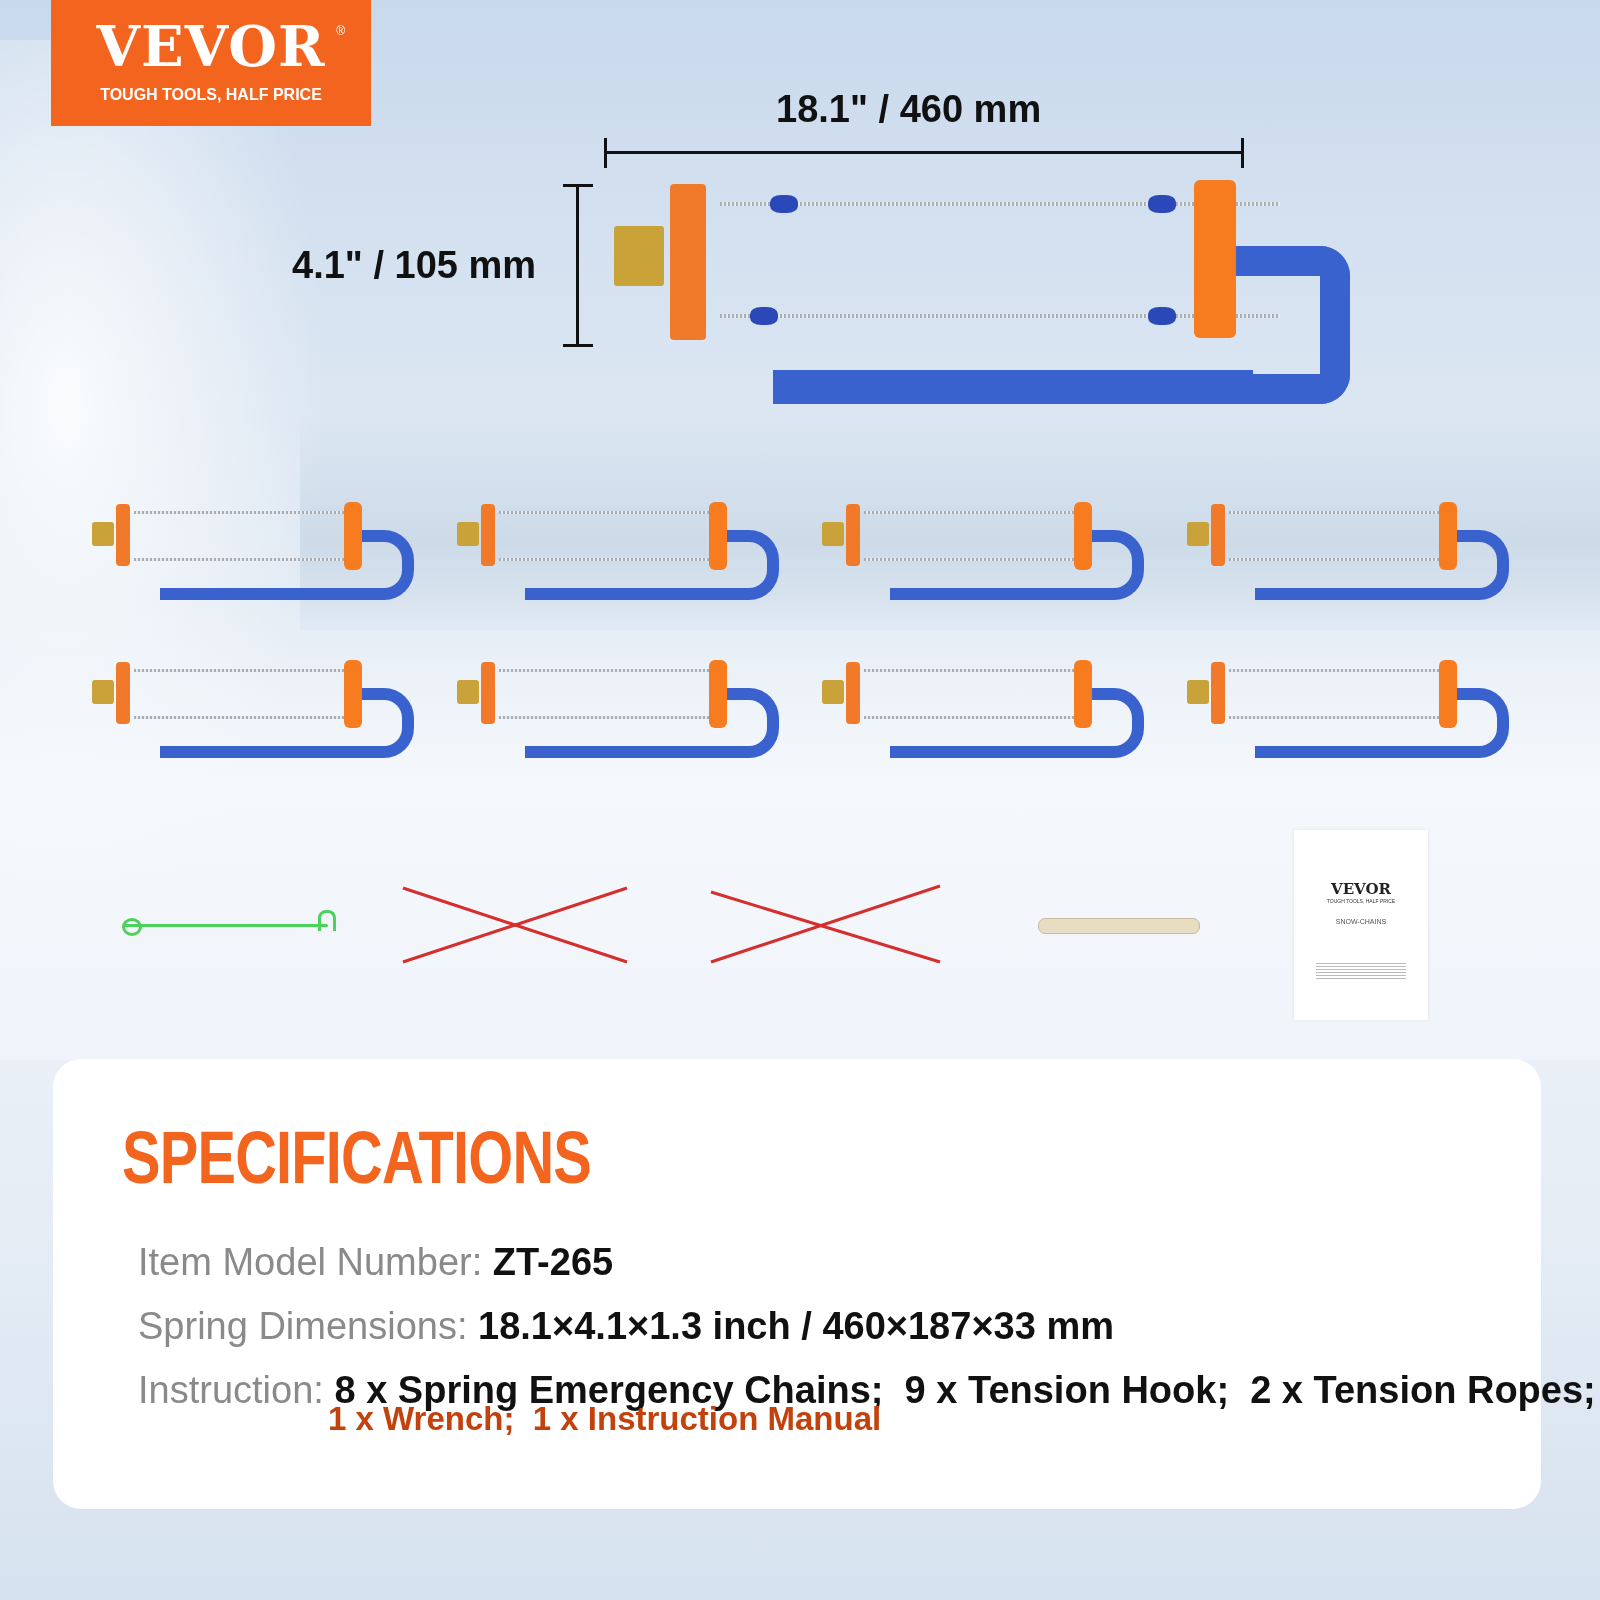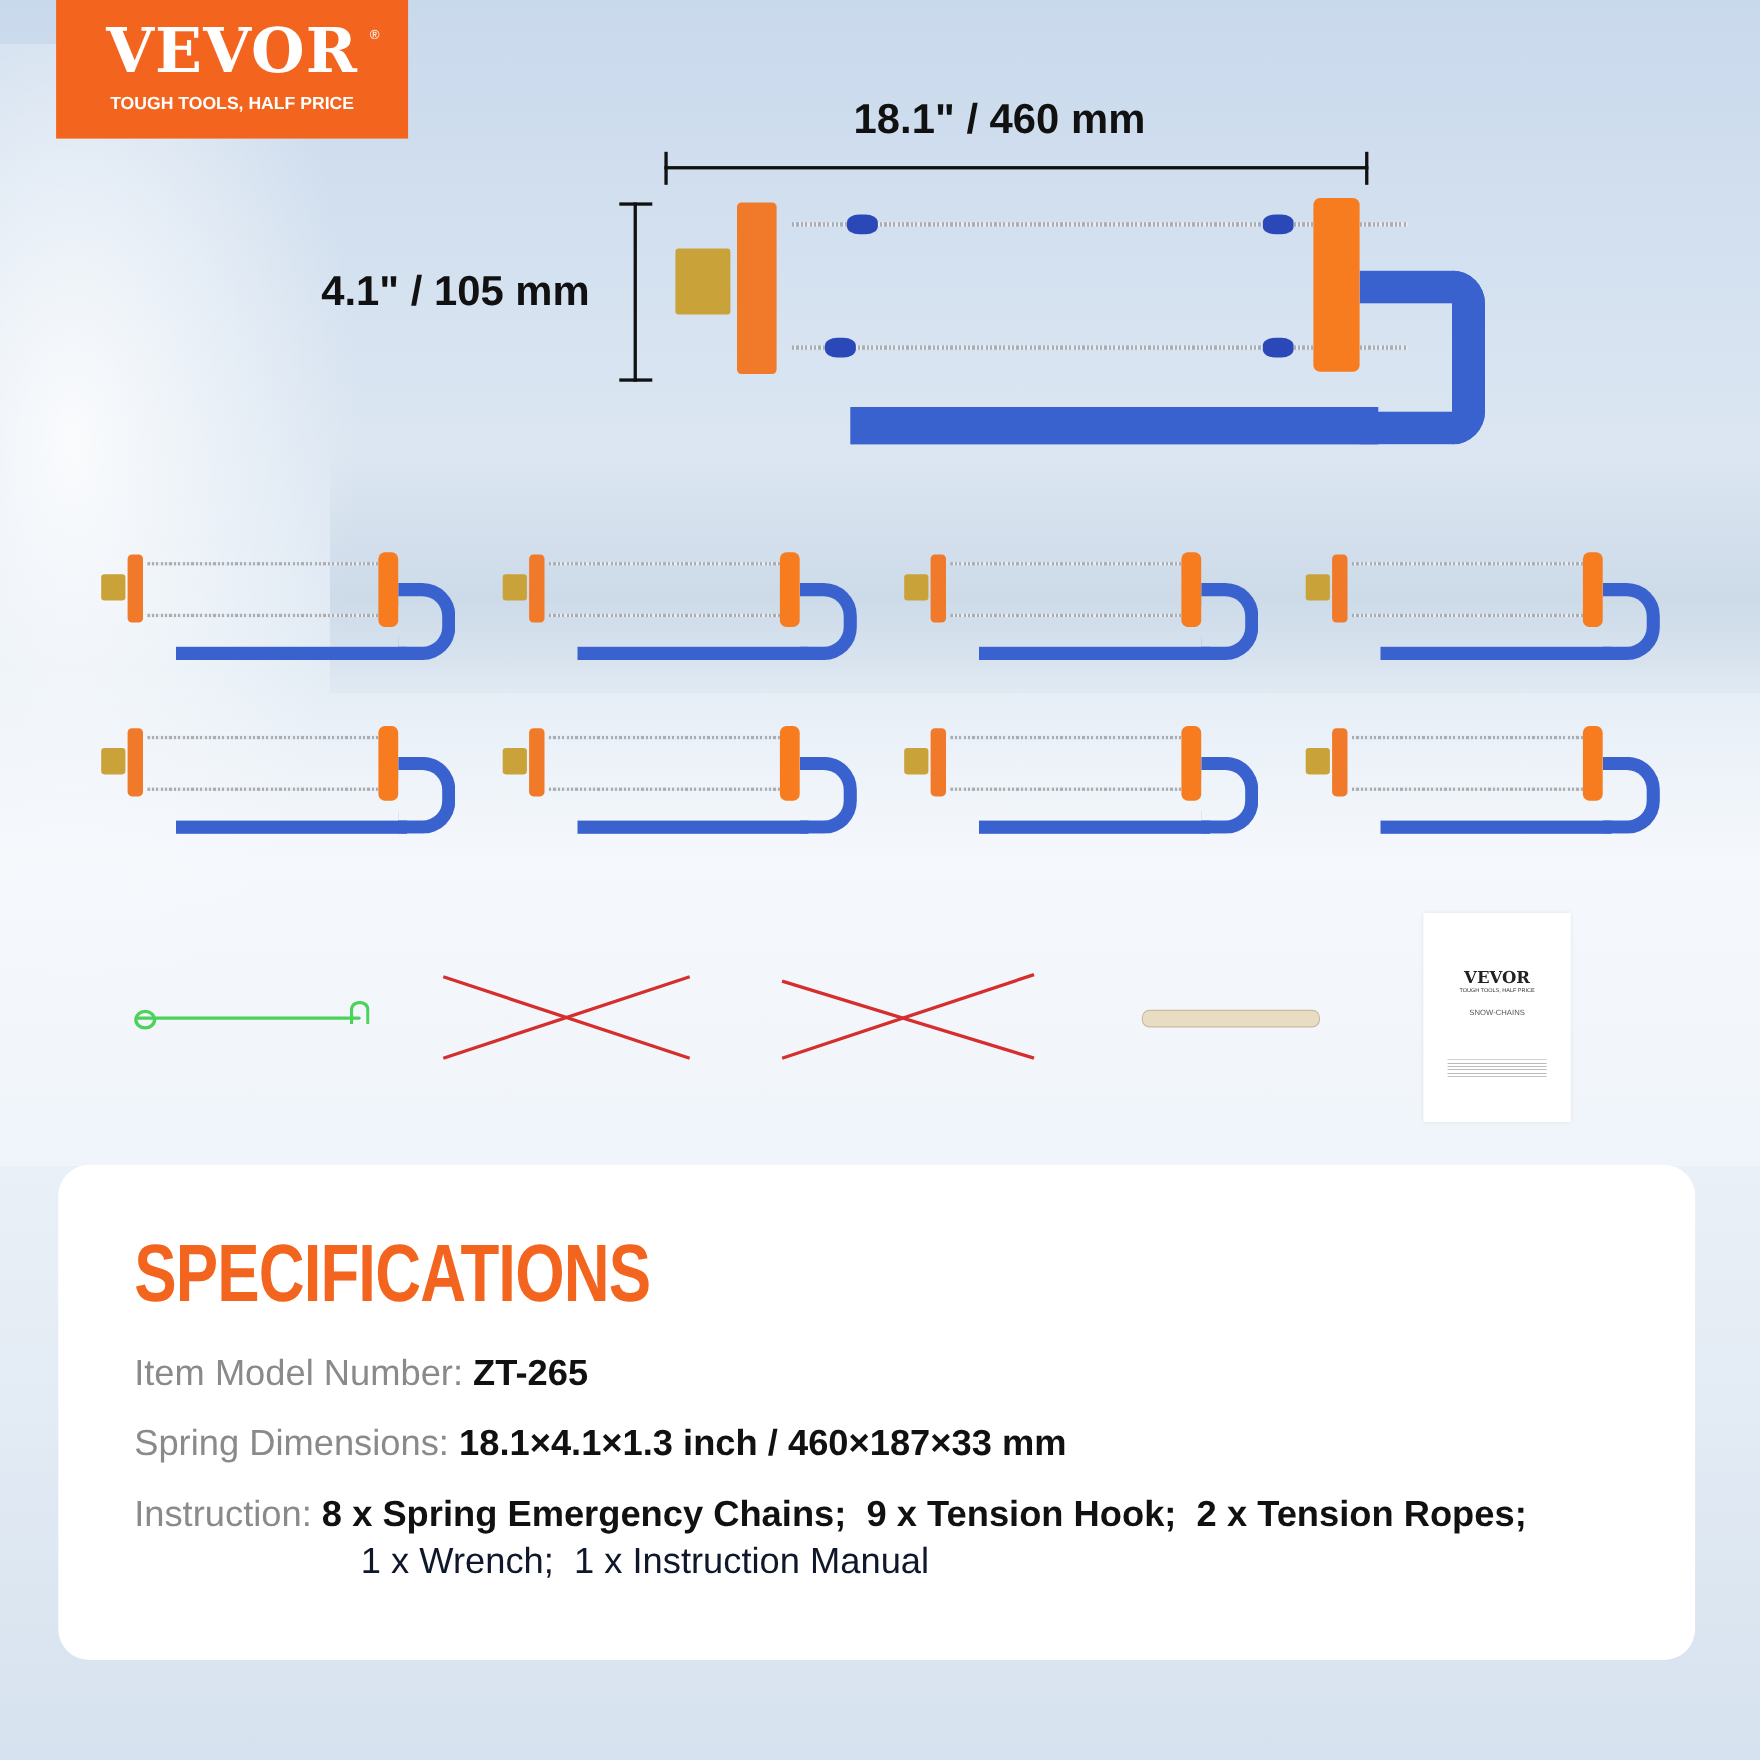--- a/index.html
+++ b/index.html
@@ -23,23 +23,23 @@
   .chain .end-l{position:absolute;background:#f07a2a;border-radius:4px;}
   .chain .end-r{position:absolute;background:#f77b1f;border-radius:6px;}
   .chain .spring{position:absolute;height:4px;background:repeating-linear-gradient(90deg,#a8aeb6 0 2px,#e8eaee 2px 4px);}
   .chain .cap{position:absolute;background:#2a48b8;border-radius:40%;}
   .chain .strap{position:absolute;border:solid #3a62cf;border-left:none;border-radius:0 30px 30px 0;box-sizing:border-box;}
   .chain .strap-tail{position:absolute;background:#3a62cf;}
   .ratchet{position:absolute;background:#c9a33a;border-radius:3px;}
   .spec-card{position:absolute;left:53px;top:1059px;width:1488px;height:450px;background:#fff;border-radius:28px;}
   .spec-title{position:absolute;left:122px;top:1115px;color:#f3651f;font-size:74px;font-weight:bold;
     font-family:"Liberation Sans",sans-serif;transform:scaleX(.78);transform-origin:left top;letter-spacing:-1px;}
-  .spec-row{position:absolute;left:122px;font-size:33px;color:#111;font-weight:bold;line-height:46px;}
+  .spec-row{position:absolute;left:138px;font-size:38px;color:#111;font-weight:bold;line-height:46px;margin-top:14px;}
   .spec-row .lbl{color:#8a8a8a;font-weight:normal;}
-  .acc-row2{position:absolute;left:328px;top:1400px;font-size:33px;font-weight:normal;color:#0f172a;}
+  .acc-row2{position:absolute;left:328px;top:1400px;font-size:33px;font-weight:bold;color:#c2410c;}
   .manual{position:absolute;left:1294px;top:830px;width:134px;height:190px;background:#fff;box-shadow:0 0 4px rgba(0,0,0,.08);text-align:center;}
   .manual .mb{font-family:"DejaVu Serif",serif;font-weight:bold;font-size:15px;color:#222;margin-top:50px;}
   .manual .mt{font-size:5px;color:#333;}
   .manual .ms{font-size:7px;color:#555;margin-top:14px;}
   .manual .lines{margin:38px auto 0;width:90px;height:16px;background:repeating-linear-gradient(180deg,#bbb 0 1px,transparent 1px 3px);}
 </style>
 </head>
 <body>
 
 <div class="snow-left"></div>

